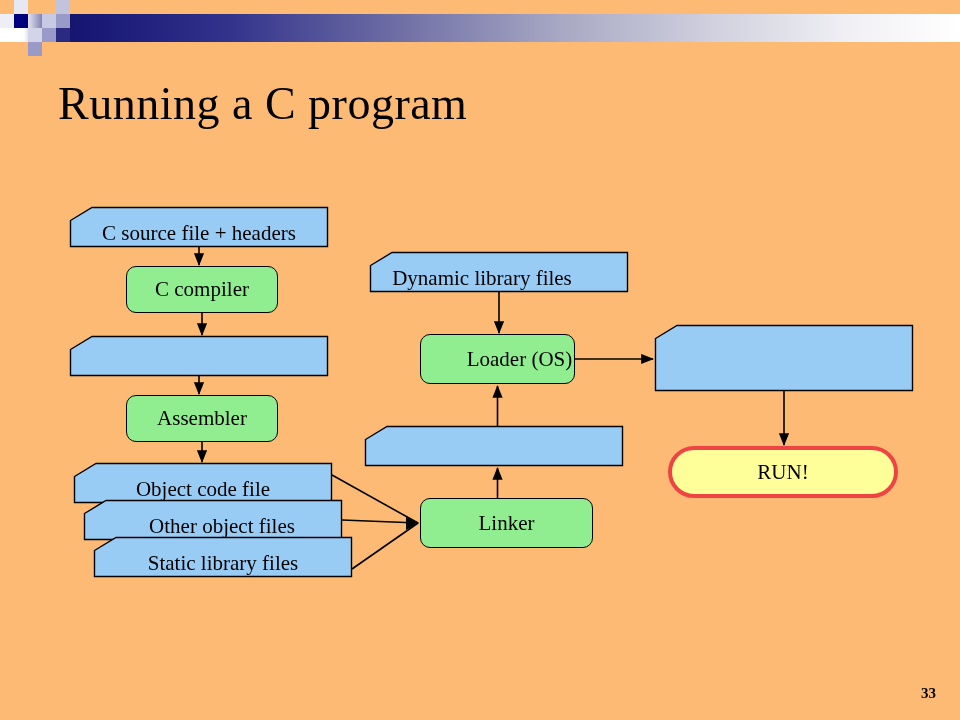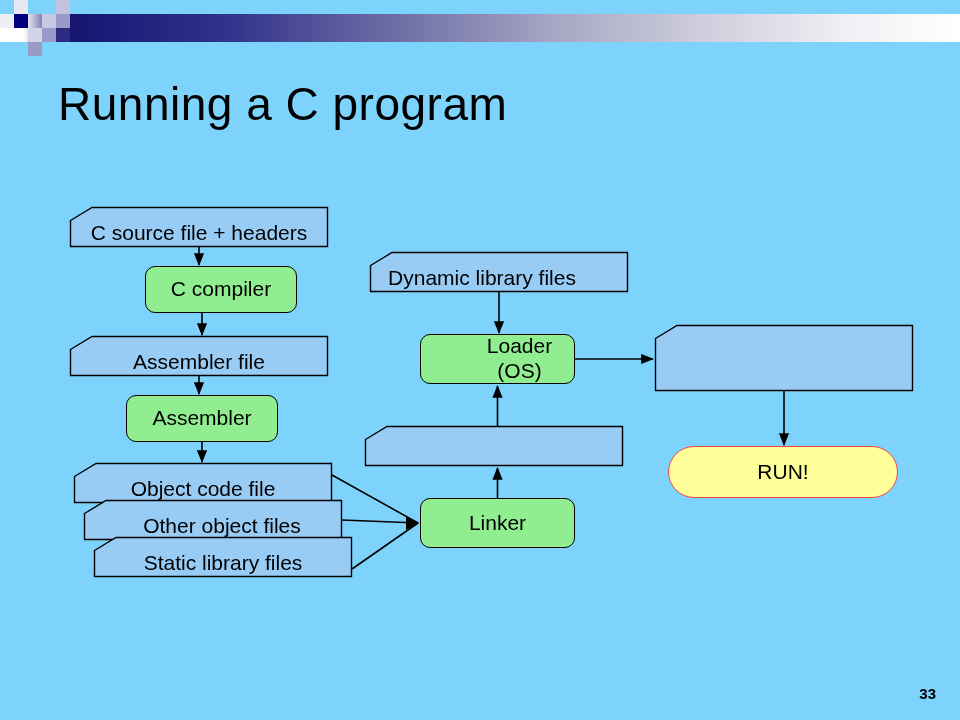--- a/index.html
+++ b/index.html
@@ -4,23 +4,23 @@
 <style>
   html, body {
     margin: 0;
     padding: 0;
     background: #ffffff;
   }
   #slide {
     position: relative;
     width: 960px;
     height: 720px;
-    background: #7dd3fc;
+    background: #fdba74;
     overflow: hidden;
-    font-family: Liberation Sans, sans-serif;
+    font-family: Liberation Serif, serif;
   }
 
   
   #header-bar {
     position: absolute;
     left: 0;
     top: 14px;
     width: 960px;
     height: 28px;
     background: linear-gradient(to right,
@@ -105,21 +105,21 @@
   
   .shape-process {
     background: #90EE90;
     border: 1px solid #000000;
     border-radius: 10px;
   }
 
   
   .shape-terminal {
     background: #FFFF99;
-    border: 1px solid #ef4444;
+    border: 4px solid #ef4444;
     border-radius: 999px;
   }
 
   #page-number {
     position: absolute;
     right: 24px;
     bottom: 18px;
     font-size: 15px;
     font-weight: bold;
     color: #000000;
@@ -171,30 +171,27 @@
     </svg>
     <div id="node-layer">
         <div class="data-wrap" style="left: 70px; top: 207px; width: 258px; height: 40px;">
           <svg width="258" height="40" viewBox="0 0 258 40">
             <path d="M0.5,13.5 L22,0.5 L257.5,0.5 L257.5,39.5 L0.5,39.5 Z" fill="#99CCF5" stroke="#000000" stroke-width="1.4"></path>
           </svg>
           <div class="data-label" style="top: 13px; height: 27px; flex-direction: column;">
             <span>C source file + headers</span>
           </div>
         </div>
-        <div class="node shape-process" style="left: 126px; top: 266px; width: 152px; height: 47px; margin-left: 19px;">
+        <div class="node shape-process" style="left: 126px; top: 266px; width: 152px; height: 47px;">
           <span>C compiler</span>
         </div>
         <div class="data-wrap" style="left: 70px; top: 336px; width: 258px; height: 40px;">
           <svg width="258" height="40" viewBox="0 0 258 40">
             <path d="M0.5,13.5 L22,0.5 L257.5,0.5 L257.5,39.5 L0.5,39.5 Z" fill="#99CCF5" stroke="#000000" stroke-width="1.4"></path>
           </svg>
-          <div class="data-label" style="top: 13px; height: 27px; flex-direction: column;">
-            <span>Assembler file</span>
-          </div>
         </div>
         <div class="node shape-process" style="left: 126px; top: 395px; width: 152px; height: 47px;">
           <span>Assembler</span>
         </div>
         <div class="data-wrap" style="left: 74px; top: 463px; width: 258px; height: 40px;">
           <svg width="258" height="40" viewBox="0 0 258 40">
             <path d="M0.5,13.5 L22,0.5 L257.5,0.5 L257.5,39.5 L0.5,39.5 Z" fill="#99CCF5" stroke="#000000" stroke-width="1.4"></path>
           </svg>
           <div class="data-label" style="top: 13px; height: 27px; flex-direction: column;">
             <span>Object code file</span>
@@ -225,21 +222,21 @@
           </div>
         </div>
         <div class="node shape-process" style="left: 420px; top: 334px; width: 155px; height: 50px; padding-left: 44px;">
           <span>Loader (OS)</span>
         </div>
         <div class="data-wrap" style="left: 365px; top: 426px; width: 258px; height: 40px;">
           <svg width="258" height="40" viewBox="0 0 258 40">
             <path d="M0.5,13.5 L22,0.5 L257.5,0.5 L257.5,39.5 L0.5,39.5 Z" fill="#99CCF5" stroke="#000000" stroke-width="1.4"></path>
           </svg>
         </div>
-        <div class="node shape-process" style="left: 420px; top: 498px; width: 155px; height: 50px;">
+        <div class="node shape-process" style="left: 420px; top: 498px; width: 173px; height: 50px;">
           <span>Linker</span>
         </div>
         <div class="data-wrap" style="left: 655px; top: 325px; width: 258px; height: 66px;">
           <svg width="258" height="66" viewBox="0 0 258 66">
             <path d="M0.5,13.5 L22,0.5 L257.5,0.5 L257.5,65.5 L0.5,65.5 Z" fill="#99CCF5" stroke="#000000" stroke-width="1.4"></path>
           </svg>
         </div>
         <div class="node shape-terminal" style="left: 668px; top: 446px; width: 230px; height: 52px;">
           <span>RUN!</span>
         </div>

